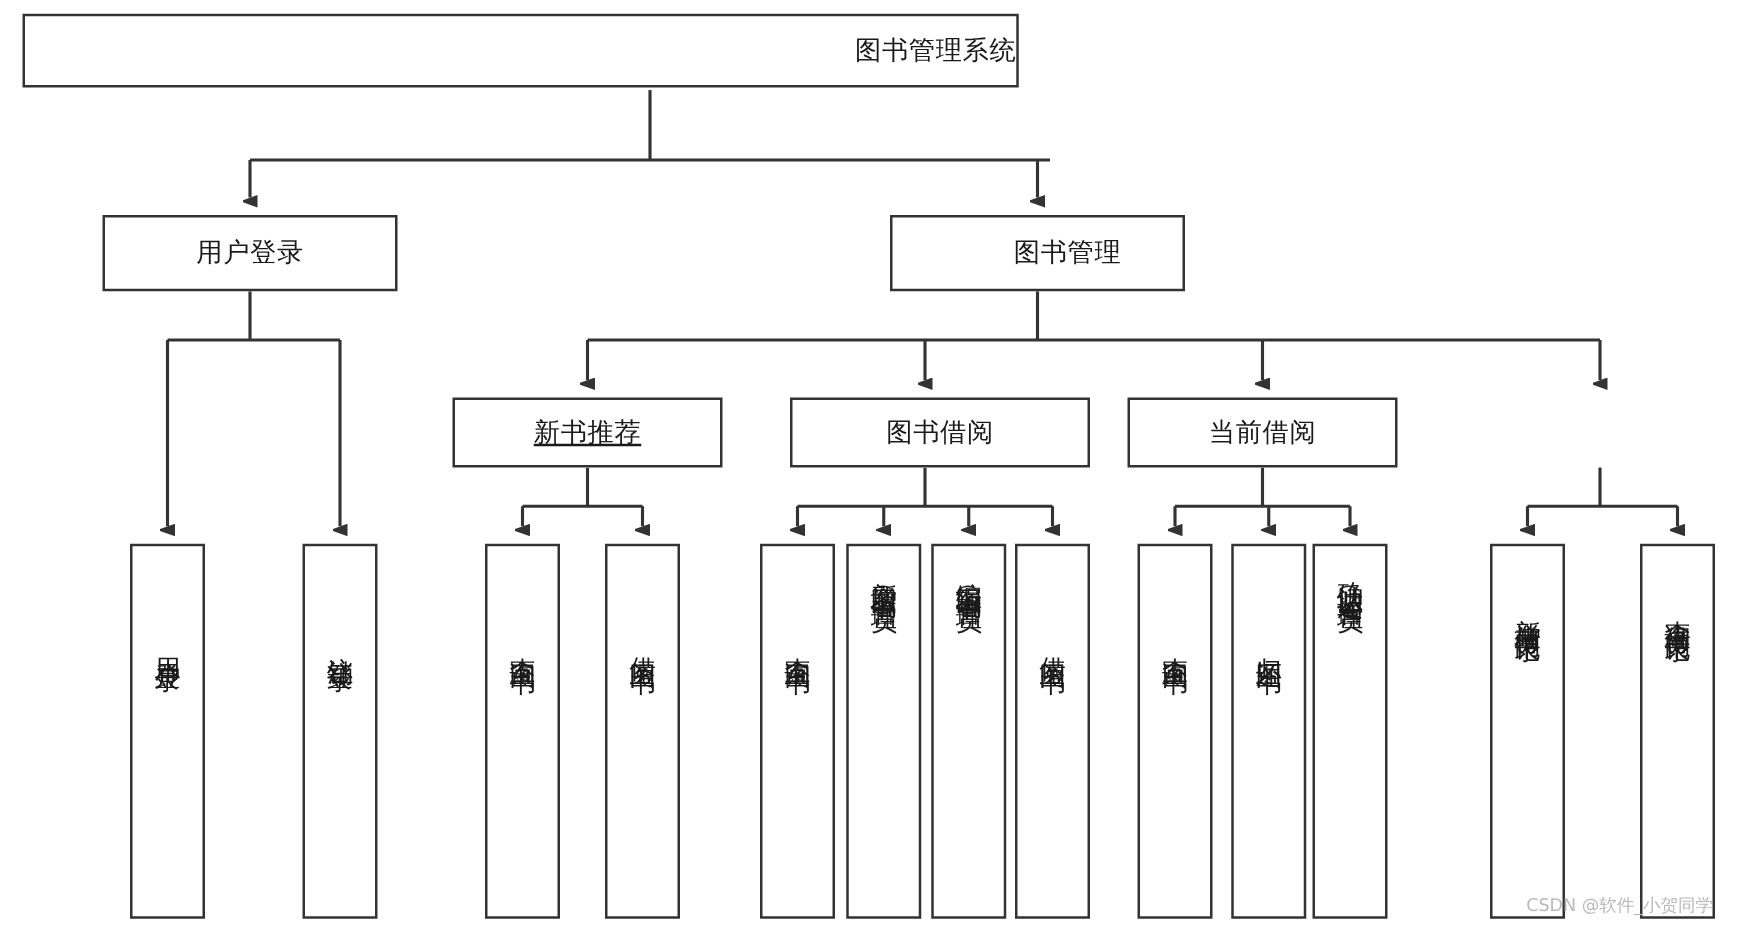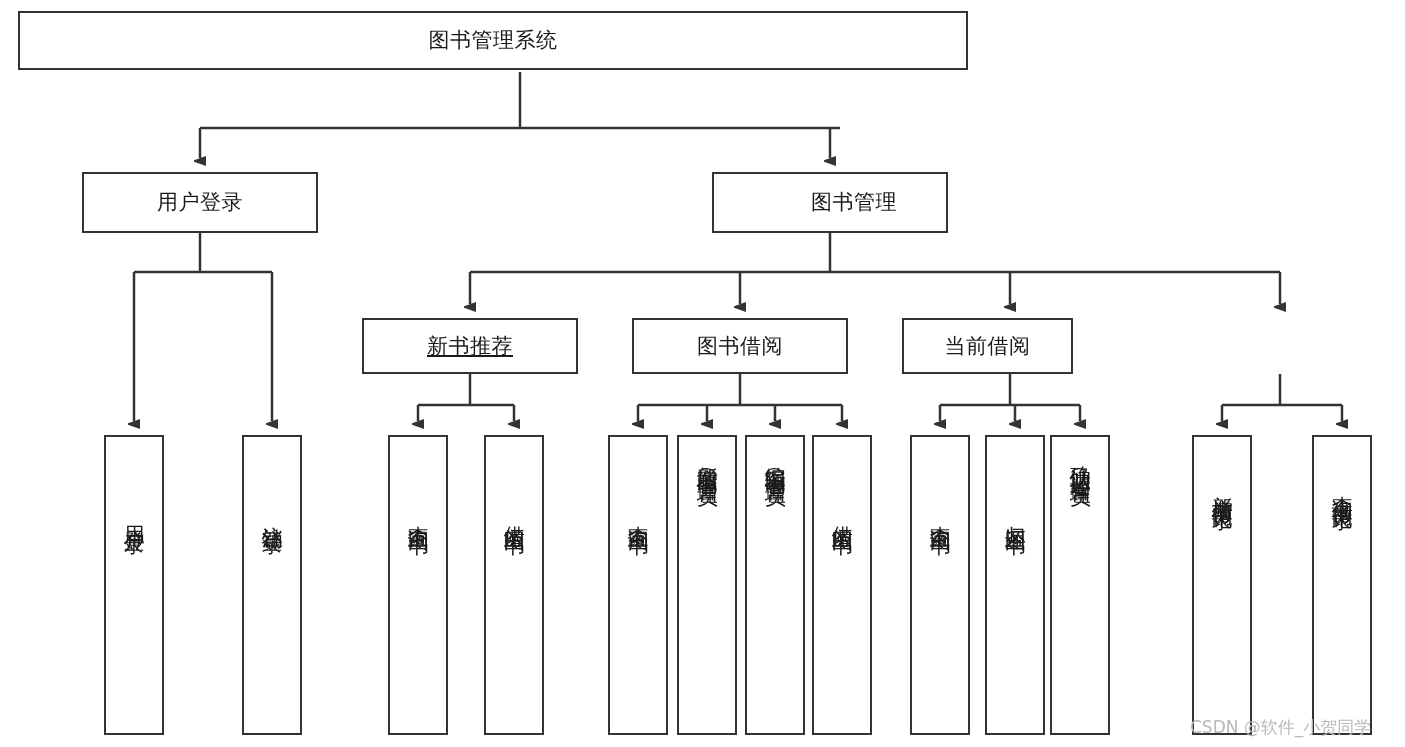--- a/index.html
+++ b/index.html
@@ -68,25 +68,26 @@
     margin-top: 66px;
   }
   .node.vertical.mid3 .label {
     margin-top: 36px;
   }
   .node.vertical.top .label {
     margin-top: 6px;
   }
   .watermark {
     position: absolute;
-    font-size: 17px;
+    font-size: 14px;
     color: #b9b9b9;
     white-space: nowrap;
     z-index: 3;
     font-family: "DejaVu Sans", "Liberation Sans", sans-serif;
+    margin-left: 31px;
   }
 </style>
 </head>
 <body>
 
 <div id="canvas">
 
   <svg class="edges" viewBox="0 0 1405 747">
     <defs>
       <marker id="arrow" markerWidth="10" markerHeight="12" refX="2" refY="6" orient="auto" markerUnits="userSpaceOnUse">
@@ -130,41 +131,41 @@
       <path d="M1015,405 L1015,421" marker-end="url(#arrow)"></path>
       <path d="M1080,405 L1080,421" marker-end="url(#arrow)"></path>
 
       <path d="M1280,374 L1280,405"></path>
       <path d="M1222,405 L1342,405"></path>
       <path d="M1222,405 L1222,421" marker-end="url(#arrow)"></path>
       <path d="M1342,405 L1342,421" marker-end="url(#arrow)"></path>
     </g>
   </svg>
 
-  <div class="node root horizontal" style="left:18px; top:11px; width:950px; height:59px;">
+  <div class="node root horizontal" style="left:18px; top:11px; width:797px; height:59px;justify-content:flex-end;">
     <span class="label">图书管理系统</span>
   </div>
 
   <div class="node horizontal" style="left:82px; top:172px; width:236px; height:61px;">
     <span class="label">用户登录</span>
   </div>
 
   <div class="node horizontal" style="left:712px; top:172px; width:236px; height:61px;padding-left:48px;">
     <span class="label">图书管理</span>
   </div>
 
   <div class="node horizontal" style="left:362px; top:318px; width:216px; height:56px;text-decoration:underline;">
     <span class="label">新书推荐</span>
   </div>
 
-  <div class="node horizontal" style="left:632px; top:318px; width:216px; height:56px;">
+  <div class="node horizontal" style="left:632px; top:318px; width:240px; height:56px;">
     <span class="label">图书借阅</span>
   </div>
 
-  <div class="node horizontal" style="left:902px; top:318px; width:171px; height:56px;">
+  <div class="node horizontal" style="left:902px; top:318px; width:216px; height:56px;">
     <span class="label">当前借阅</span>
   </div>
 
 
   <div class="node vertical mid" style="left:104px; top:435px; width:60px; height:300px;">
     <span class="label">用户登录</span>
   </div>
 
   <div class="node vertical mid" style="left:242px; top:435px; width:60px; height:300px;">
     <span class="label">注销登录</span>

